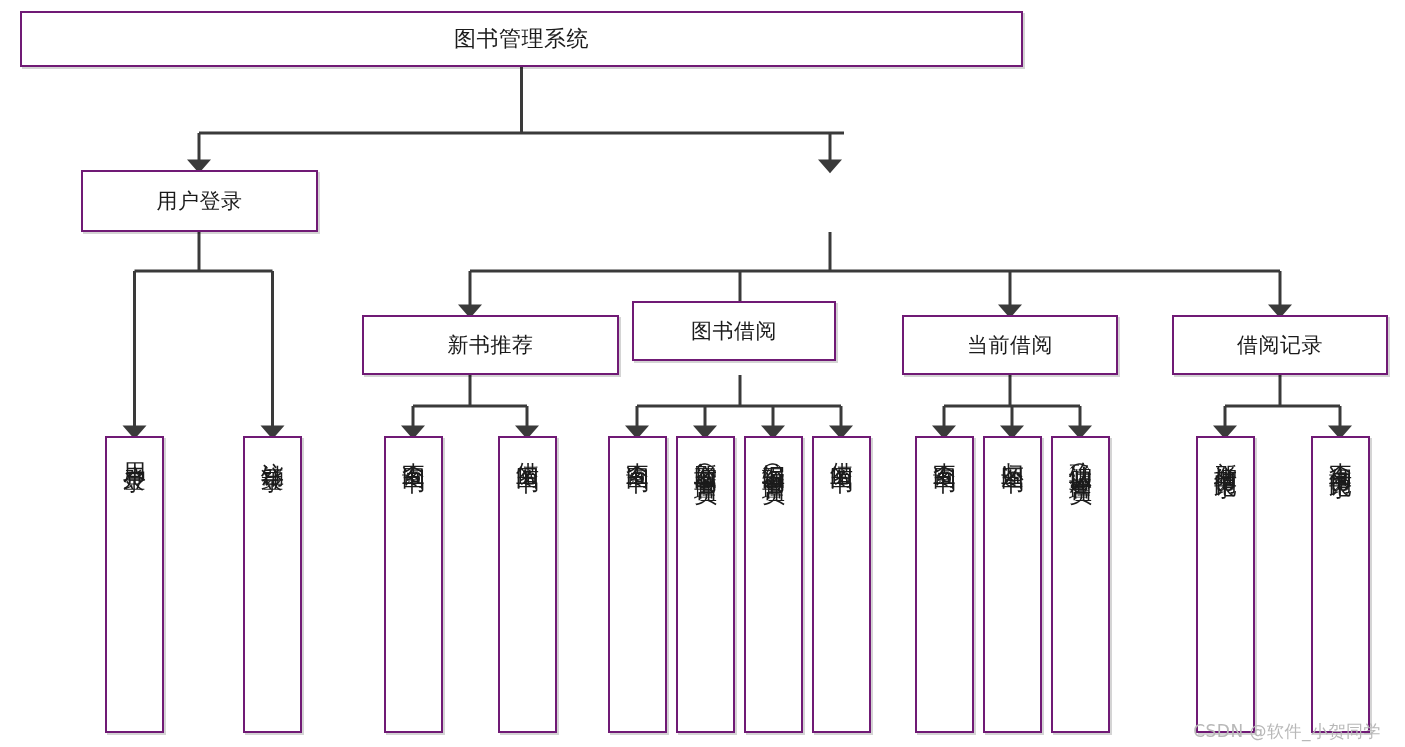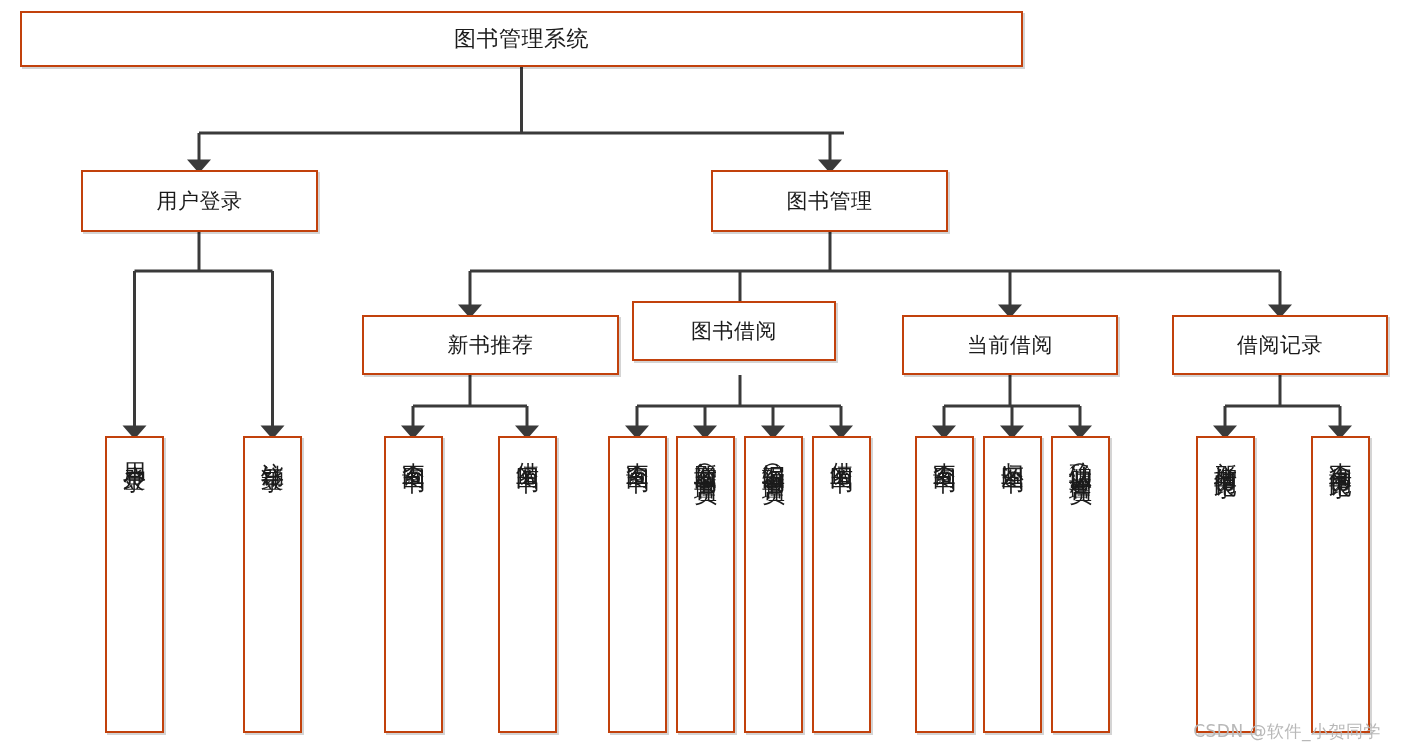--- a/index.html
+++ b/index.html
@@ -24,21 +24,21 @@
     left: 0;
     top: 0;
     width: 1405px;
     height: 747px;
     pointer-events: none;
   }
   .node {
     position: absolute;
     box-sizing: border-box;
     background: #ffffff;
-    border: 2px solid #c2410c;
+    border: 2px solid #701a75;
     display: flex;
     align-items: center;
     justify-content: center;
     box-shadow: 2px 2px 0 rgba(0,0,0,0.17);
   }
   .node .lbl {
     color: #1b1b1b;
     line-height: 1.18;
     text-align: center;
     letter-spacing: 0.5px;
@@ -130,23 +130,20 @@
     </g>
   </svg>
 
   <div class="node horiz root" style="left:20px; top:11px; width:1003px; height:56px;">
     <span class="lbl">图书管理系统</span>
   </div>
 
   <div class="node horiz" style="left:81px; top:170px; width:237px; height:62px;">
     <span class="lbl">用户登录</span>
   </div>
-  <div class="node horiz" style="left:711px; top:170px; width:237px; height:62px;">
-    <span class="lbl">图书管理</span>
-  </div>
 
   <div class="node horiz" style="left:362px; top:315px; width:257px; height:60px;">
     <span class="lbl">新书推荐</span>
   </div>
   <div class="node horiz" style="left:632px; top:301px; width:204px; height:60px;">
     <span class="lbl">图书借阅</span>
   </div>
   <div class="node horiz" style="left:902px; top:315px; width:216px; height:60px;">
     <span class="lbl">当前借阅</span>
   </div>

